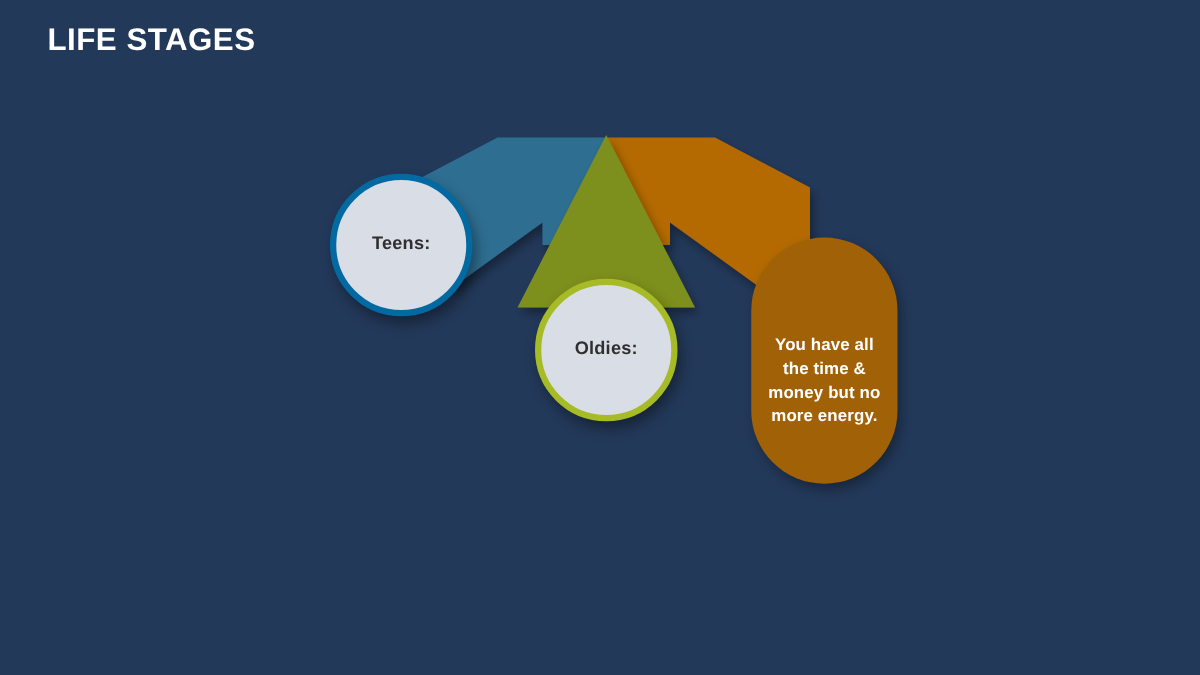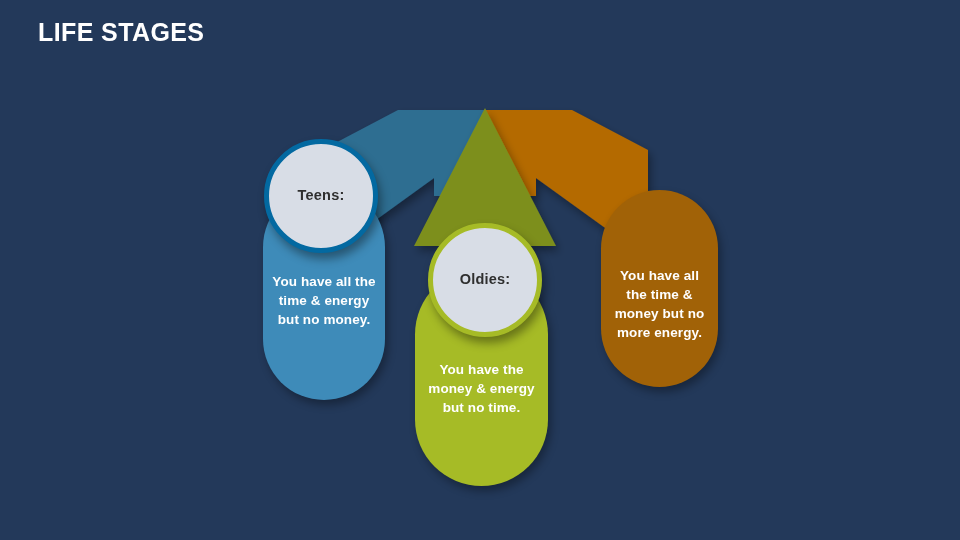--- a/index.html
+++ b/index.html
@@ -120,30 +120,24 @@
                L 362,230 L 322,196 L 322,150
                L 398,110 Z"></path>
 
       <path filter="url(#dropshadow)" fill="#b46a05" d="M 486,110 L 486,196 L 536,196 L 536,178
                L 608,230 L 648,196 L 648,150
                L 572,110 Z"></path>
 
       <path filter="url(#dropshadow)" fill="#7d8f1e" d="M 485,108 L 556,246 L 512,246 L 512,300 L 458,300 L 458,246 L 414,246 Z"></path>
     </svg>
 
-    <div class="pill pill-teens">
-      <div class="pill-text">You have all the time &amp; energy but no money.</div>
-    </div>
     <div class="circle circle-teens">
       <span class="circle-label">Teens:</span>
     </div>
 
-    <div class="pill pill-workers">
-      <div class="pill-text">You have the money &amp; energy but no time.</div>
-    </div>
     <div class="circle circle-workers">
       <span class="circle-label">Oldies:</span>
     </div>
 
     <div class="pill pill-oldies">
       <div class="pill-text">You have all the time &amp; money but no more energy.</div>
     </div>
 
   </div>
 </div>

